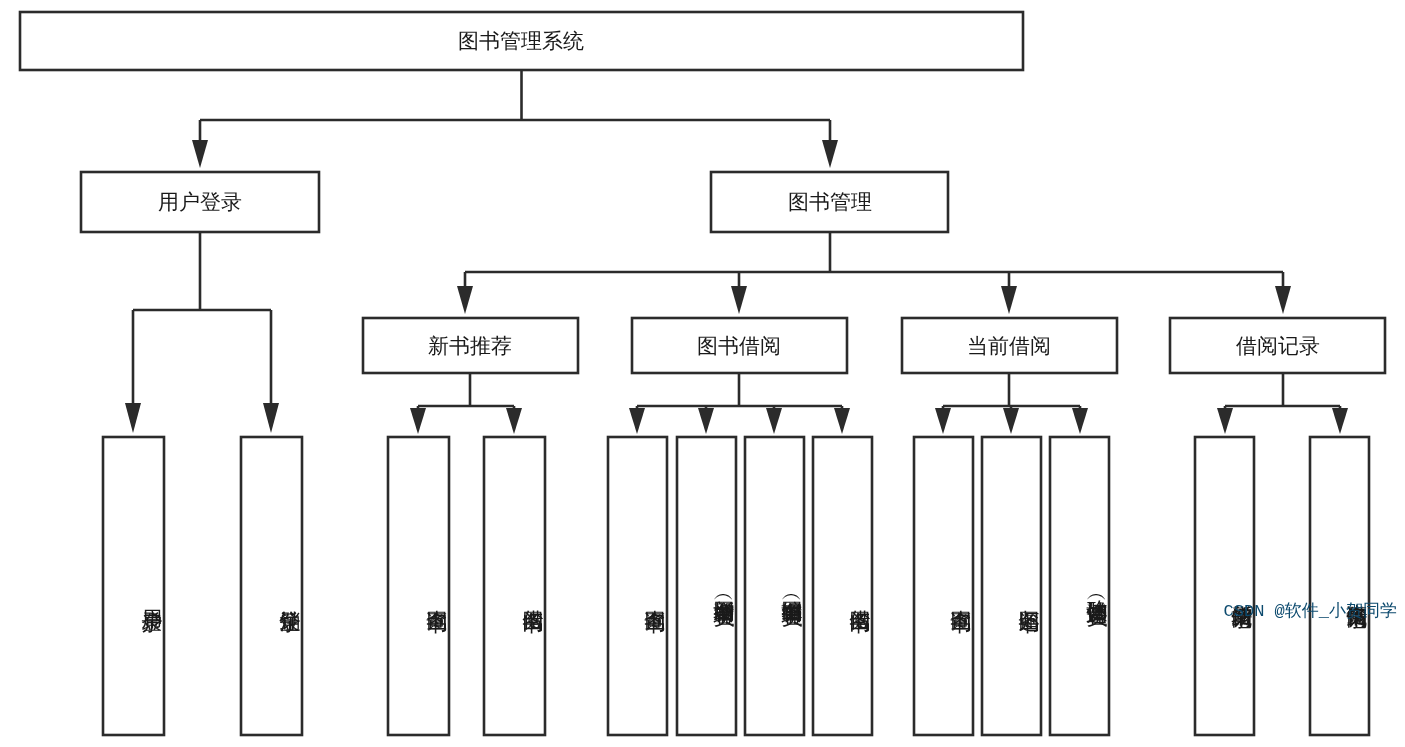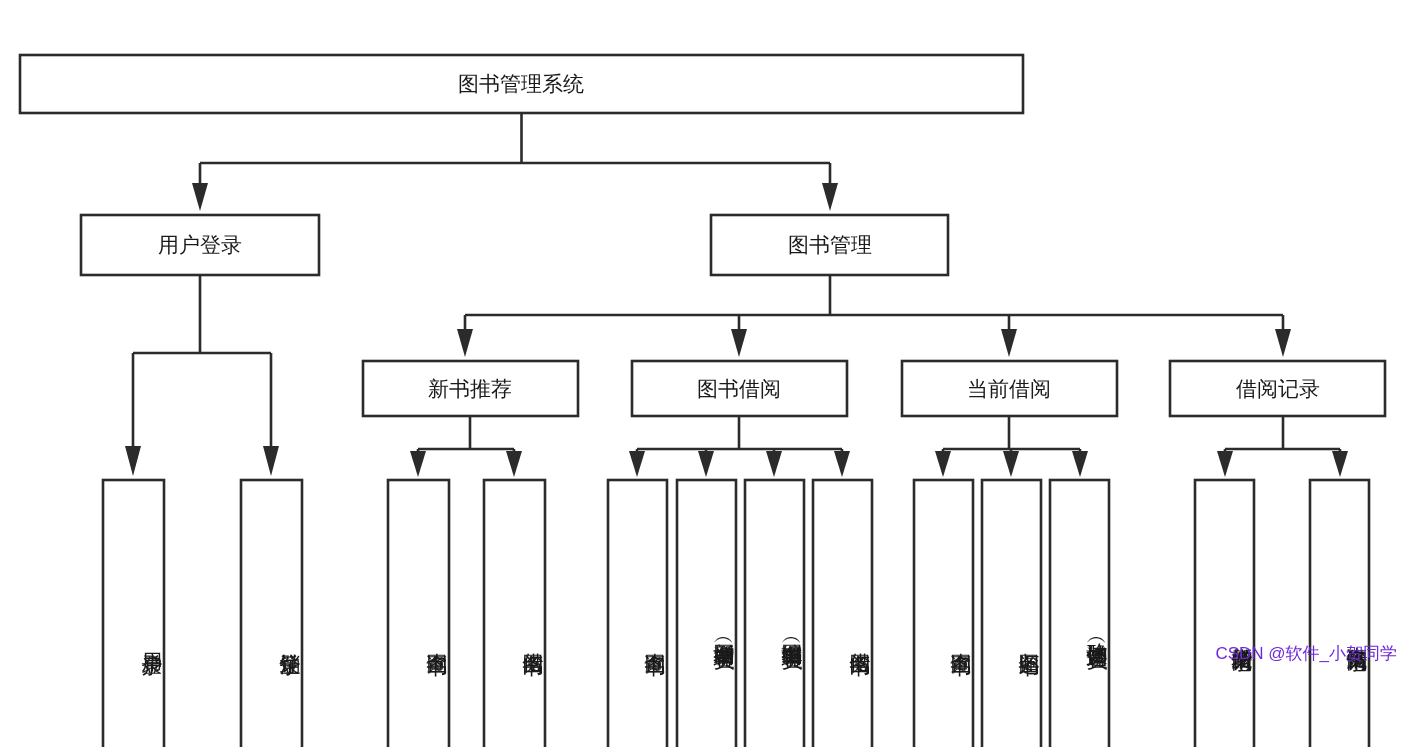--- a/index.html
+++ b/index.html
@@ -11,21 +11,20 @@
     width: 1405px;
     height: 747px;
     font-family: "DejaVu Sans", "Liberation Sans", sans-serif;
     overflow: hidden;
   }
   #canvas {
     position: relative;
     width: 1405px;
     height: 626px;
     background: #ffffff;
-    margin-top: 43px;
   }
   svg.diagram {
     position: absolute;
     top: 0;
     left: 0;
     width: 1405px;
     height: 747px;
   }
   .node-box {
     fill: #ffffff;
@@ -61,23 +60,23 @@
     line-height: 1.18;
     color: #1a1a1a;
     letter-spacing: 1px;
     white-space: nowrap;
     pointer-events: none;
   }
   .watermark {
     position: absolute;
     right: 8px;
     bottom: 4px;
-    font-family: Liberation Sans, sans-serif;
+    font-family: Liberation Mono, monospace;
     font-size: 17px;
-    color: #6d28d9;
+    color: #0c4a6e;
     white-space: nowrap;
   }
 </style>
 </head>
 <body>
 
 <div id="canvas">
 
   <svg class="diagram" viewBox="0 0 1405 747">
 

